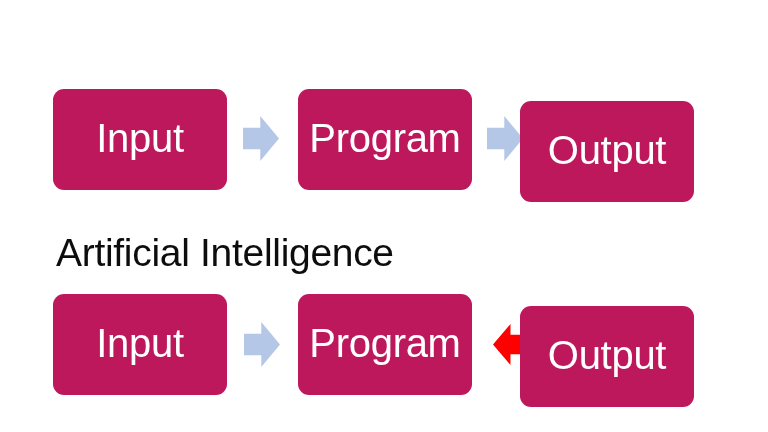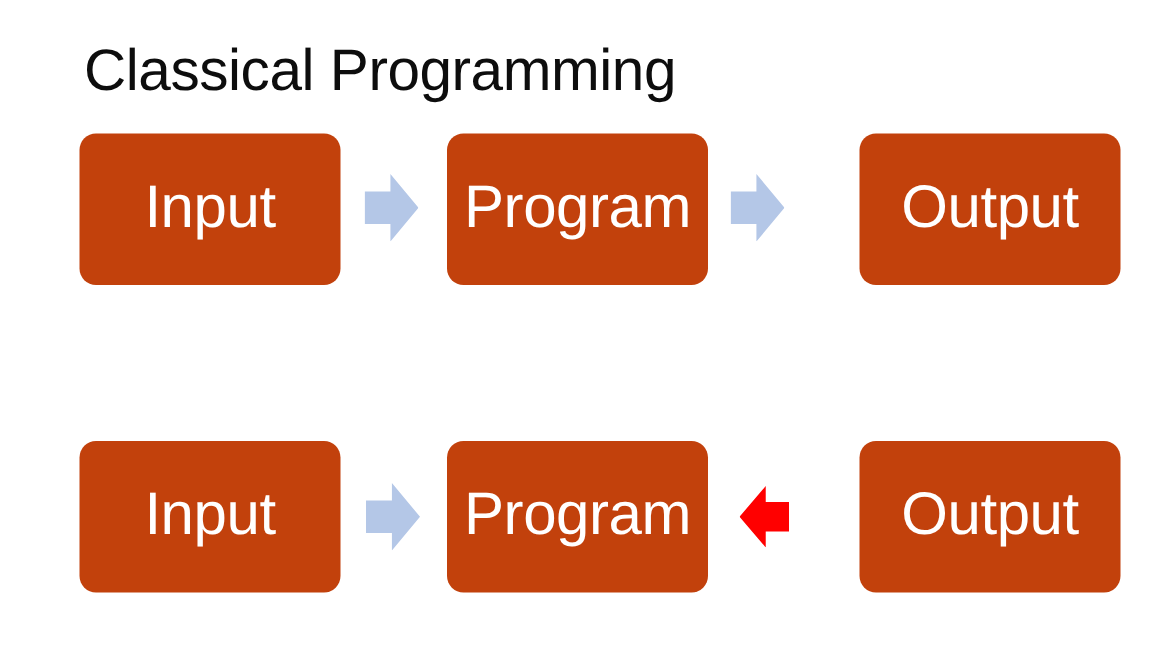--- a/index.html
+++ b/index.html
@@ -30,31 +30,31 @@
     letter-spacing: -0.3px;
     white-space: nowrap;
   }
   .t1 { top: 26px; }
   .t2 { top: 231px; }
 
   .box {
     position: absolute;
     width: 174px;
     height: 101px;
-    background: #c2410c;
+    background: #be185d;
     border-radius: 11px;
     display: flex;
     align-items: center;
     justify-content: center;
   }
   .row1 { top: 89px; }
   .row2 { top: 294px; }
   .c1 { left: 53px; }
   .c2 { left: 298px; justify-content: center; }
-  .c3 { left: 573px; }
+  .c3 { left: 520px; margin-top: 12px; }
 
   .box-label {
     color: #ffffff;
     font-size: 40px;
     font-weight: 400;
     line-height: 1;
     letter-spacing: -0.3px;
     padding-bottom: 3px;
     white-space: nowrap;
   }
@@ -77,38 +77,38 @@
   .a1r1 { left: 243px; top: 116px; }
   .a2r1 { left: 487px; top: 116px; }
   .a1r2 { left: 244px; top: 322px; }
   .a2r2 { left: 493px; top: 324px; }
 </style>
 </head>
 <body>
 
 <div class="slide">
 
-  <h2 class="section-title t1">Classical Programming</h2>
 
   <div class="box row1 c1">
     <span class="box-label">Input</span>
   </div>
 
   <div class="arrow arrow-right a1r1"></div>
 
   <div class="box row1 c2">
     <span class="box-label">Program</span>
   </div>
 
   <div class="arrow arrow-right a2r1"></div>
 
   <div class="box row1 c3">
     <span class="box-label">Output</span>
   </div>
 
+  <h2 class="section-title t2">Artificial Intelligence</h2>
 
   <div class="box row2 c1">
     <span class="box-label">Input</span>
   </div>
 
   <div class="arrow arrow-right a1r2"></div>
 
   <div class="box row2 c2">
     <span class="box-label">Program</span>
   </div>

